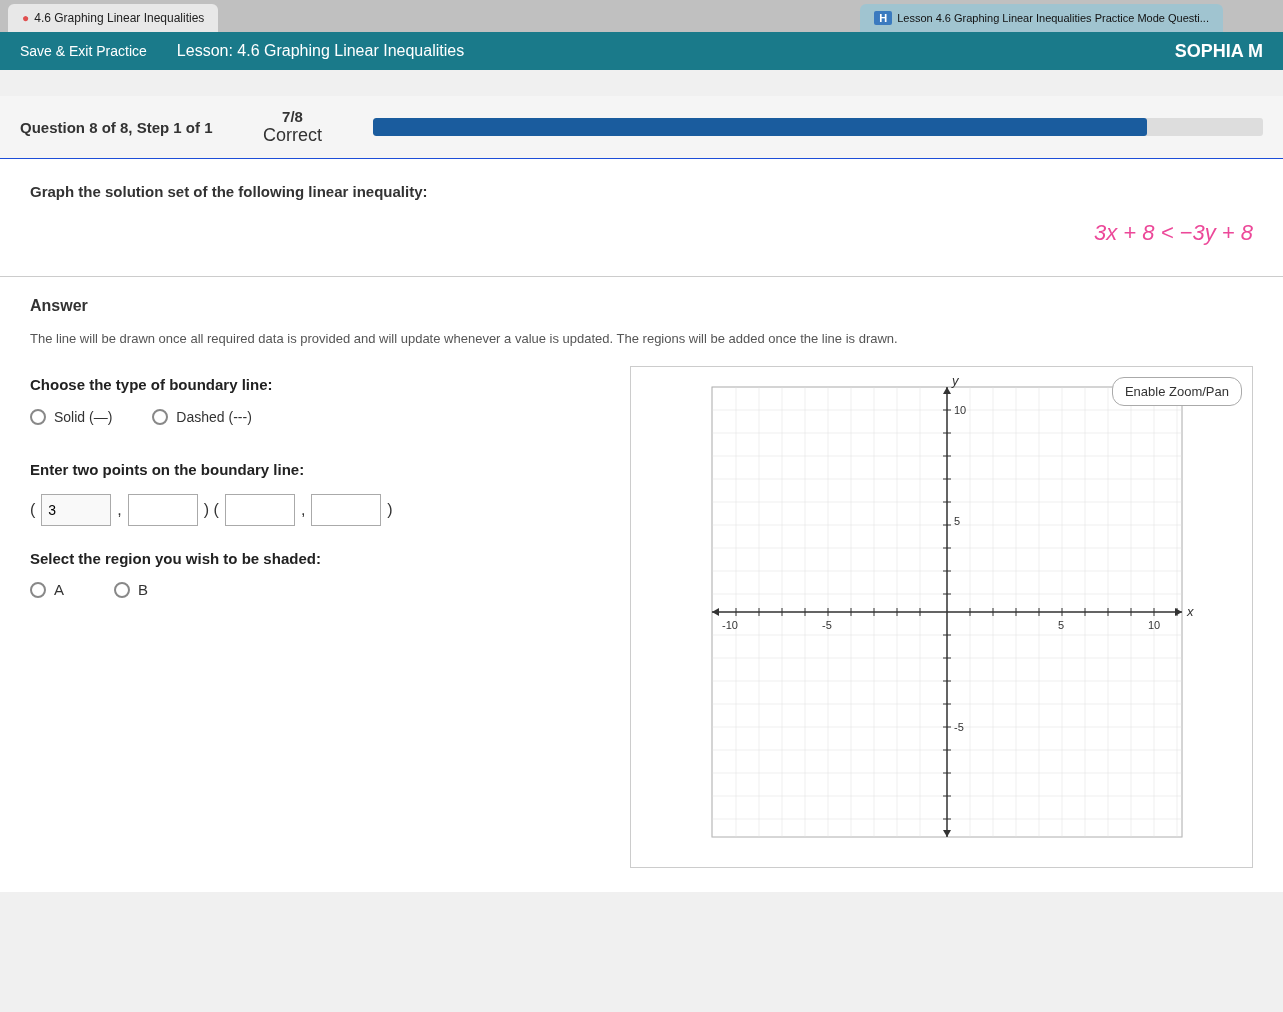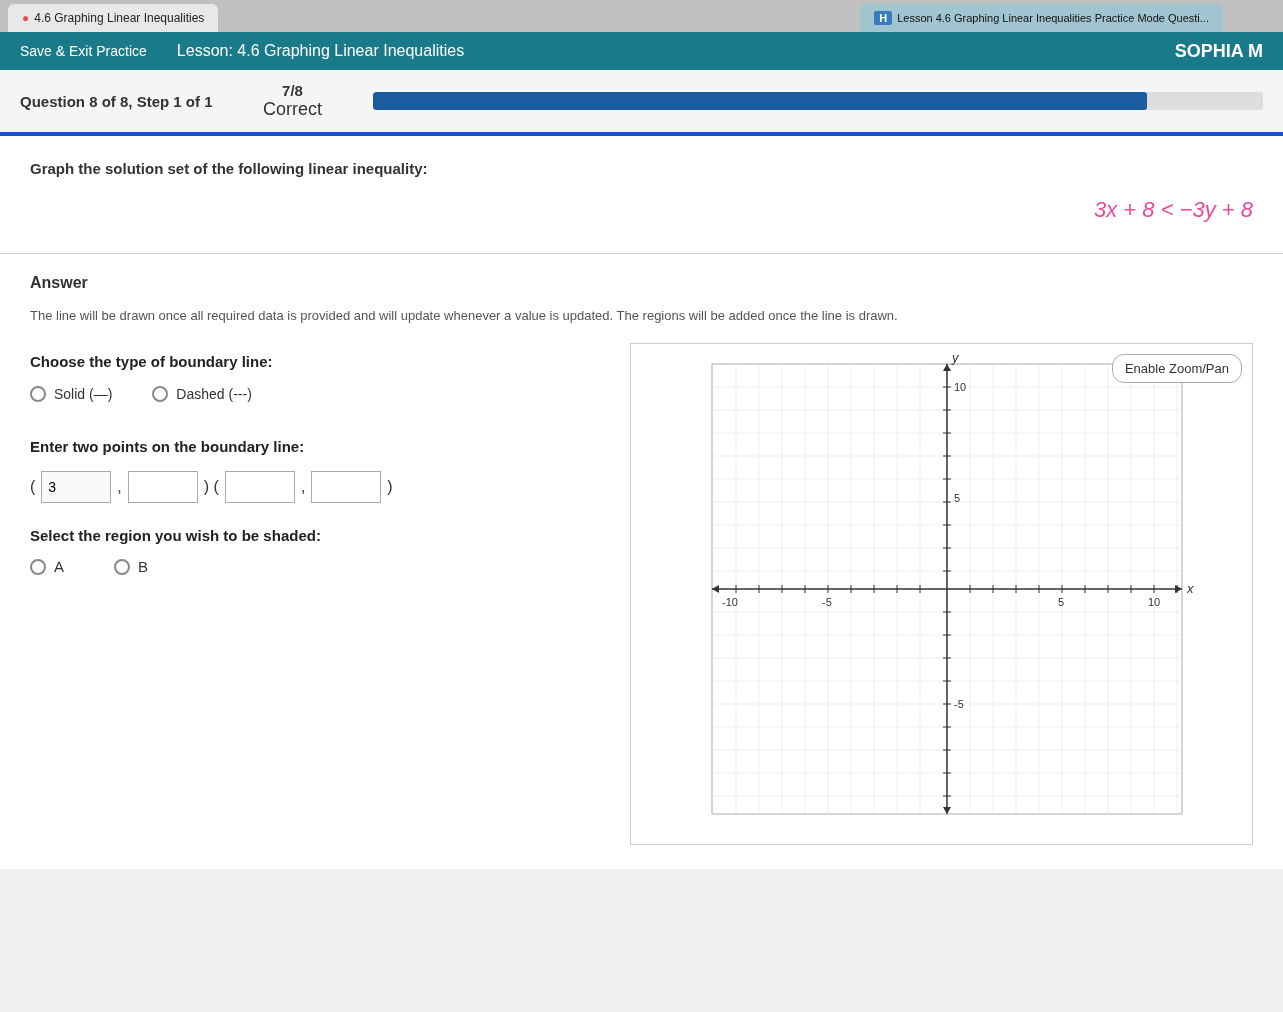--- a/index.html
+++ b/index.html
@@ -68,25 +68,26 @@
     }
     .sophia-logo {
       color: white;
       font-size: 18px;
       font-weight: bold;
     }
 
     
     .progress-area {
       background: #f5f5f5;
-      border-bottom: 4px solid #1d4ed8;
+      border-bottom: 1px solid #1d4ed8;
       padding: 12px 20px;
       display: flex;
       align-items: center;
       gap: 40px;
+      margin-top: 26px;
     }
     .question-info {
       font-size: 15px;
       font-weight: bold;
       color: #333;
     }
     .score-section {
       display: flex;
       flex-direction: column;
       align-items: center;

